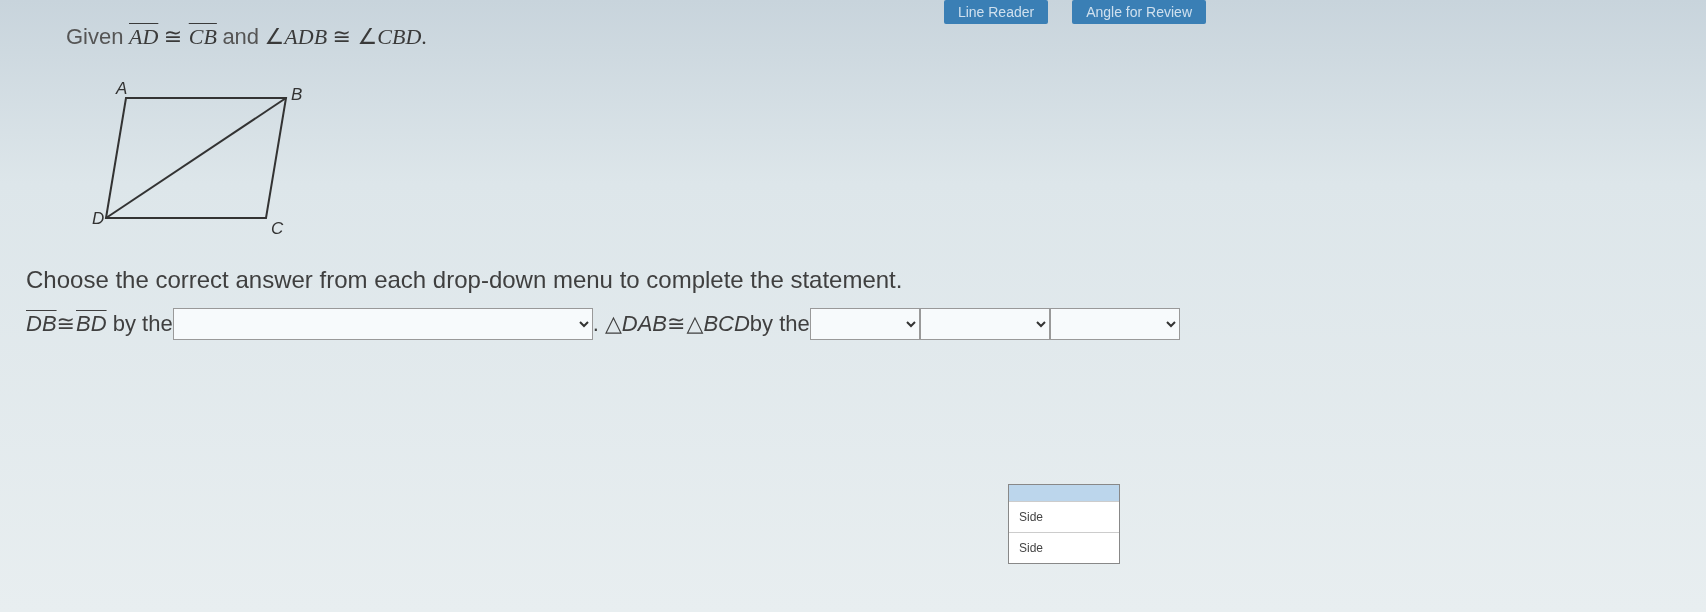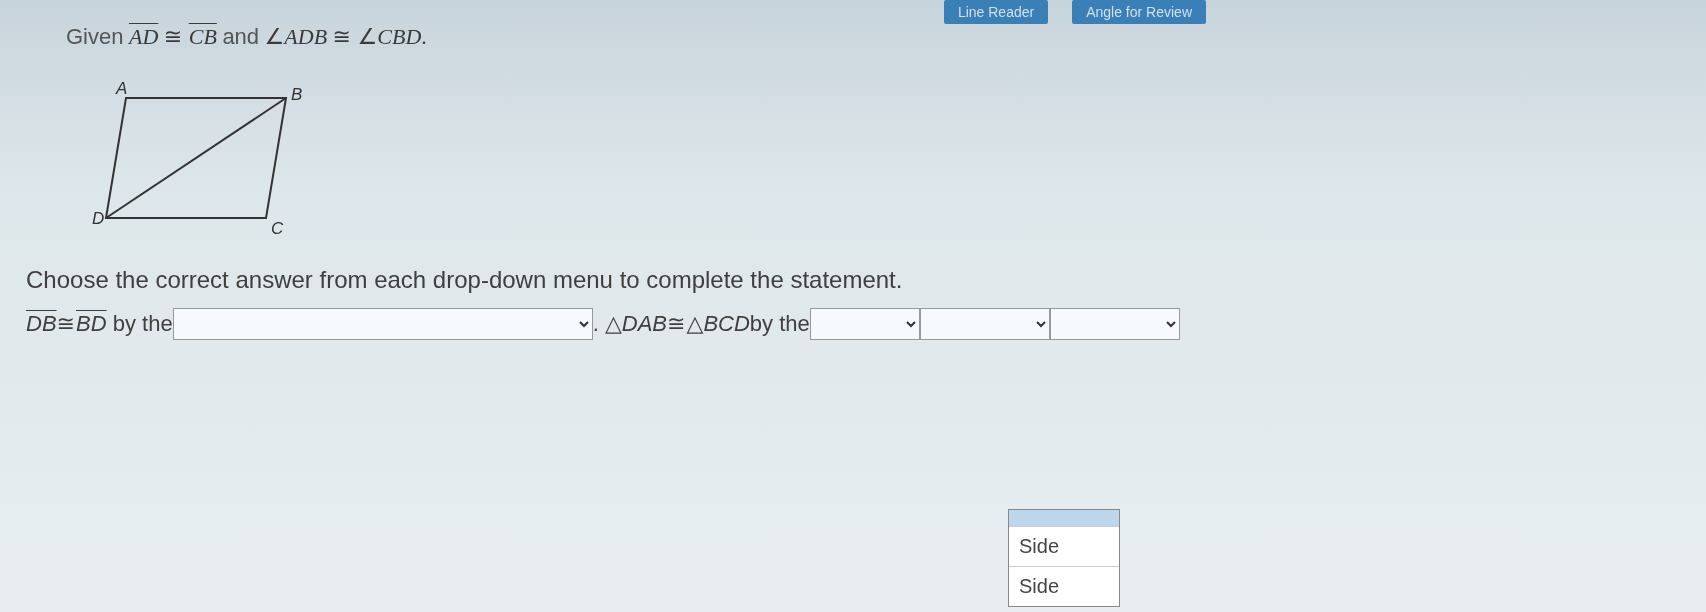--- a/index.html
+++ b/index.html
@@ -71,25 +71,25 @@
     color: #333;
     padding: 2px 4px;
   }
   .dd1 { width: 420px; }
   .dd2 { width: 110px; }
   .dd3 { width: 130px; }
   .dd4 { width: 130px; }
   .dropdown-menu {
     position: absolute;
     left: 1008px;
-    top: 509px;
+    top: 484px;
     width: 112px;
     border: 1px solid #888;
     background: #fff;
-    font-size: 20px;
+    font-size: 12px;
   }
   .dropdown-menu .opt {
     padding: 8px 10px;
     border-bottom: 1px solid #ccc;
     cursor: pointer;
   }
   .dropdown-menu .opt.selected {
     background: #bcd6ec;
   }
   .dropdown-menu .opt:last-child { border-bottom: none; }

